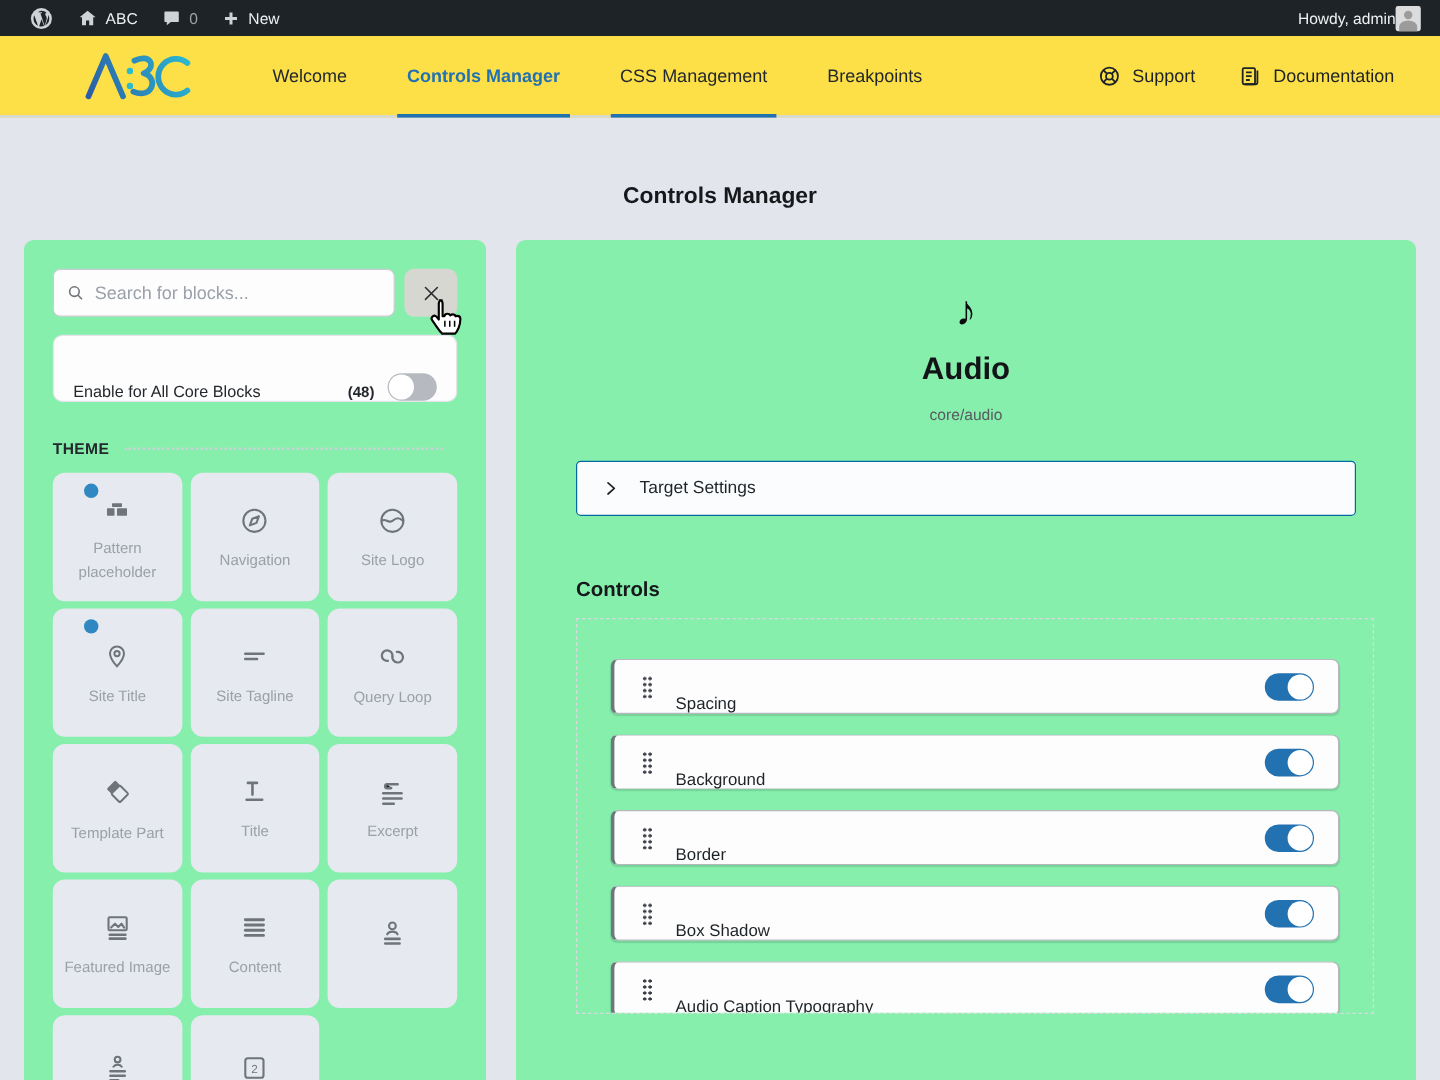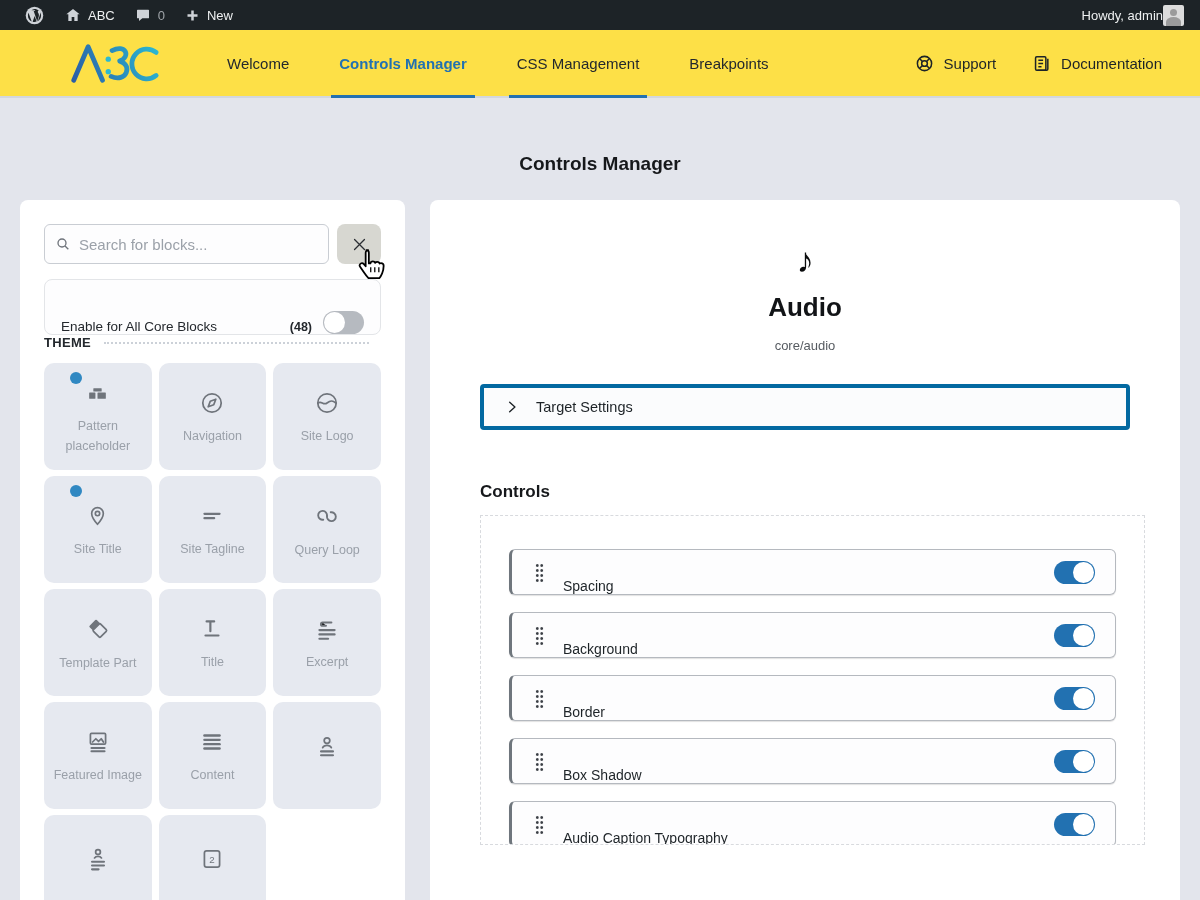--- a/index.html
+++ b/index.html
@@ -35,21 +35,21 @@
   .tab-underline { position:absolute; left:17px; right:17px; bottom:-2px; height:3px; background:#2271b1; }
   .nav-links { margin-left:auto; display:flex; align-items:center; gap:36px; }
   .nav-link { display:flex; align-items:center; gap:10px; font-size:15px; cursor:pointer; color:#1d2327; }
 
   
   .page-title {
     position:absolute; top:153px; left:0; width:100%; text-align:center;
     font-size:19px; font-weight:700; color:#16181b; margin:0;
   }
 
-  .panel { position:absolute; top:200px; bottom:0; background:#ffffff; border-radius:8px 8px 0 0; }
+  .panel { position:absolute; top:200px; bottom:0; background:#86efac; border-radius:8px 8px 0 0; }
   .sidebar { left:20px; width:385px; padding:24px; }
   .main-panel { left:430px; width:750px; }
 
   
   .search-row { display:flex; gap:8px; }
   .search-wrap { position:relative; flex:1; }
   .search-wrap svg { position:absolute; left:11px; top:12px; }
   .search-input {
     width:100%; height:40px; border:1px solid #c9cdd3; border-radius:6px;
     padding:0 10px 0 34px; font-size:15px; background:#fdfdfe; color:#3c434a; outline:none;
@@ -67,41 +67,41 @@
   .enable-label { font-size:13.5px; color:#24282d; }
   .enable-count { margin-left:auto; font-size:12.5px; font-weight:700; color:#24282d; margin-right:11px; }
 
   .toggle { width:41px; height:23px; border-radius:12px; position:relative; flex:0 0 auto; cursor:pointer; }
   .toggle.on  { background:#2271b1; }
   .toggle.off { background:#b6bac0; }
   .toggle::after { content:""; position:absolute; top:1px; width:21px; height:21px; background:#fff; border-radius:50%; }
   .toggle.on::after  { right:1px; }
   .toggle.off::after { left:1px; }
 
-  .theme-row { display:flex; align-items:center; gap:13px; }
+  .theme-row { margin-top:31px; display:flex; align-items:center; gap:13px; }
   .theme-label { font-size:13px; font-weight:700; color:#23282d; letter-spacing:.3px; }
   .dotline { flex:1; border-top:2px dotted #ccd1d8; margin-right:12px; }
 
   .block-grid { display:grid; grid-template-columns:repeat(3,1fr); gap:6px 7px; margin-top:13px; }
   .block-card {
     position:relative; height:107px; background:#e6e9f0; border-radius:10px;
     display:flex; flex-direction:column; align-items:center; justify-content:center;
     gap:11px; padding:8px 6px 4px; cursor:pointer;
   }
   .block-card .blk-lbl { font-size:12.5px; color:#9aa0a9; text-align:center; line-height:1.55; min-height:1em; }
   .blk-dot { position:absolute; top:9px; left:26px; width:12px; height:12px; border-radius:50%; background:#3088c2; }
   .block-card svg { display:block; }
 
   
   .note-icon { text-align:center; margin-top:42px; font-size:35px; color:#0b0c0d; line-height:1; }
   .block-title { text-align:center; font-size:26px; font-weight:700; color:#121417; margin-top:15px; }
   .block-slug { text-align:center; font-size:13px; color:#565b61; margin-top:15px; }
 
   .target-box {
-    margin:31px 50px 0; border:4px solid #0369a1; border-radius:4px; background:#fbfcfd;
+    margin:31px 50px 0; border:1px solid #0369a1; border-radius:4px; background:#fbfcfd;
     height:46px; display:flex; align-items:center; gap:17px; padding:0 21px; cursor:pointer; font-size:14.5px; color:#1d2327;
   }
   .controls-h { margin:52px 0 0 50px; font-size:17px; font-weight:700; color:#16181b; }
   .controls-box { margin:13px 35px 0 50px; border:1px dashed #d8dade; padding:33px 28px 0; height:330px; overflow:hidden; }
   .crow {
     display:flex; align-items:center; height:46px; background:#fdfdfe;
     border:1px solid #b5b9bf; border-left:3px solid #6f767d; border-radius:6px;
     margin-bottom:17px; padding:0 20px 0 23px; box-shadow:0 1px 1px rgba(0,0,0,.12); cursor:pointer;
   }
   .drag-handle {

